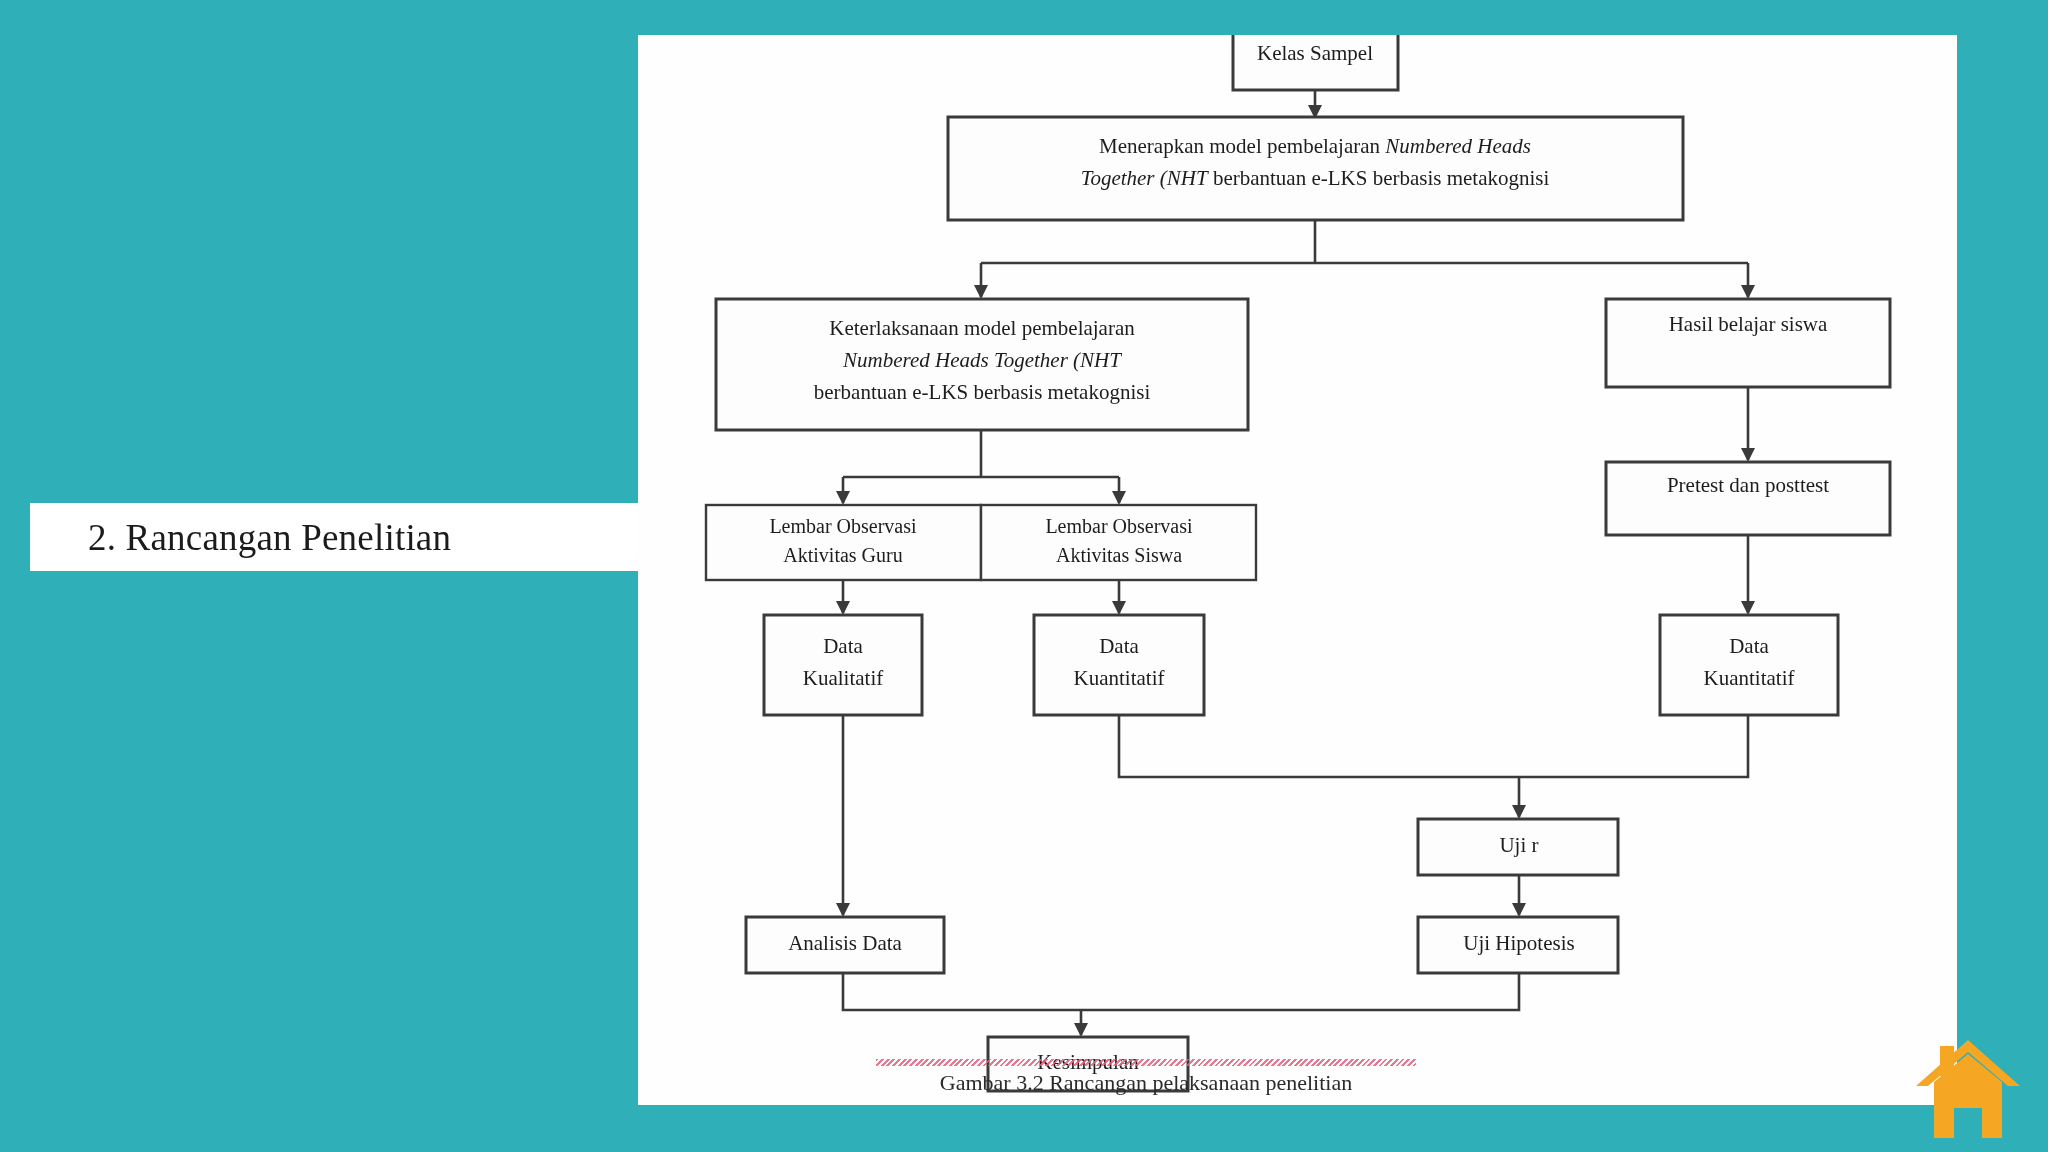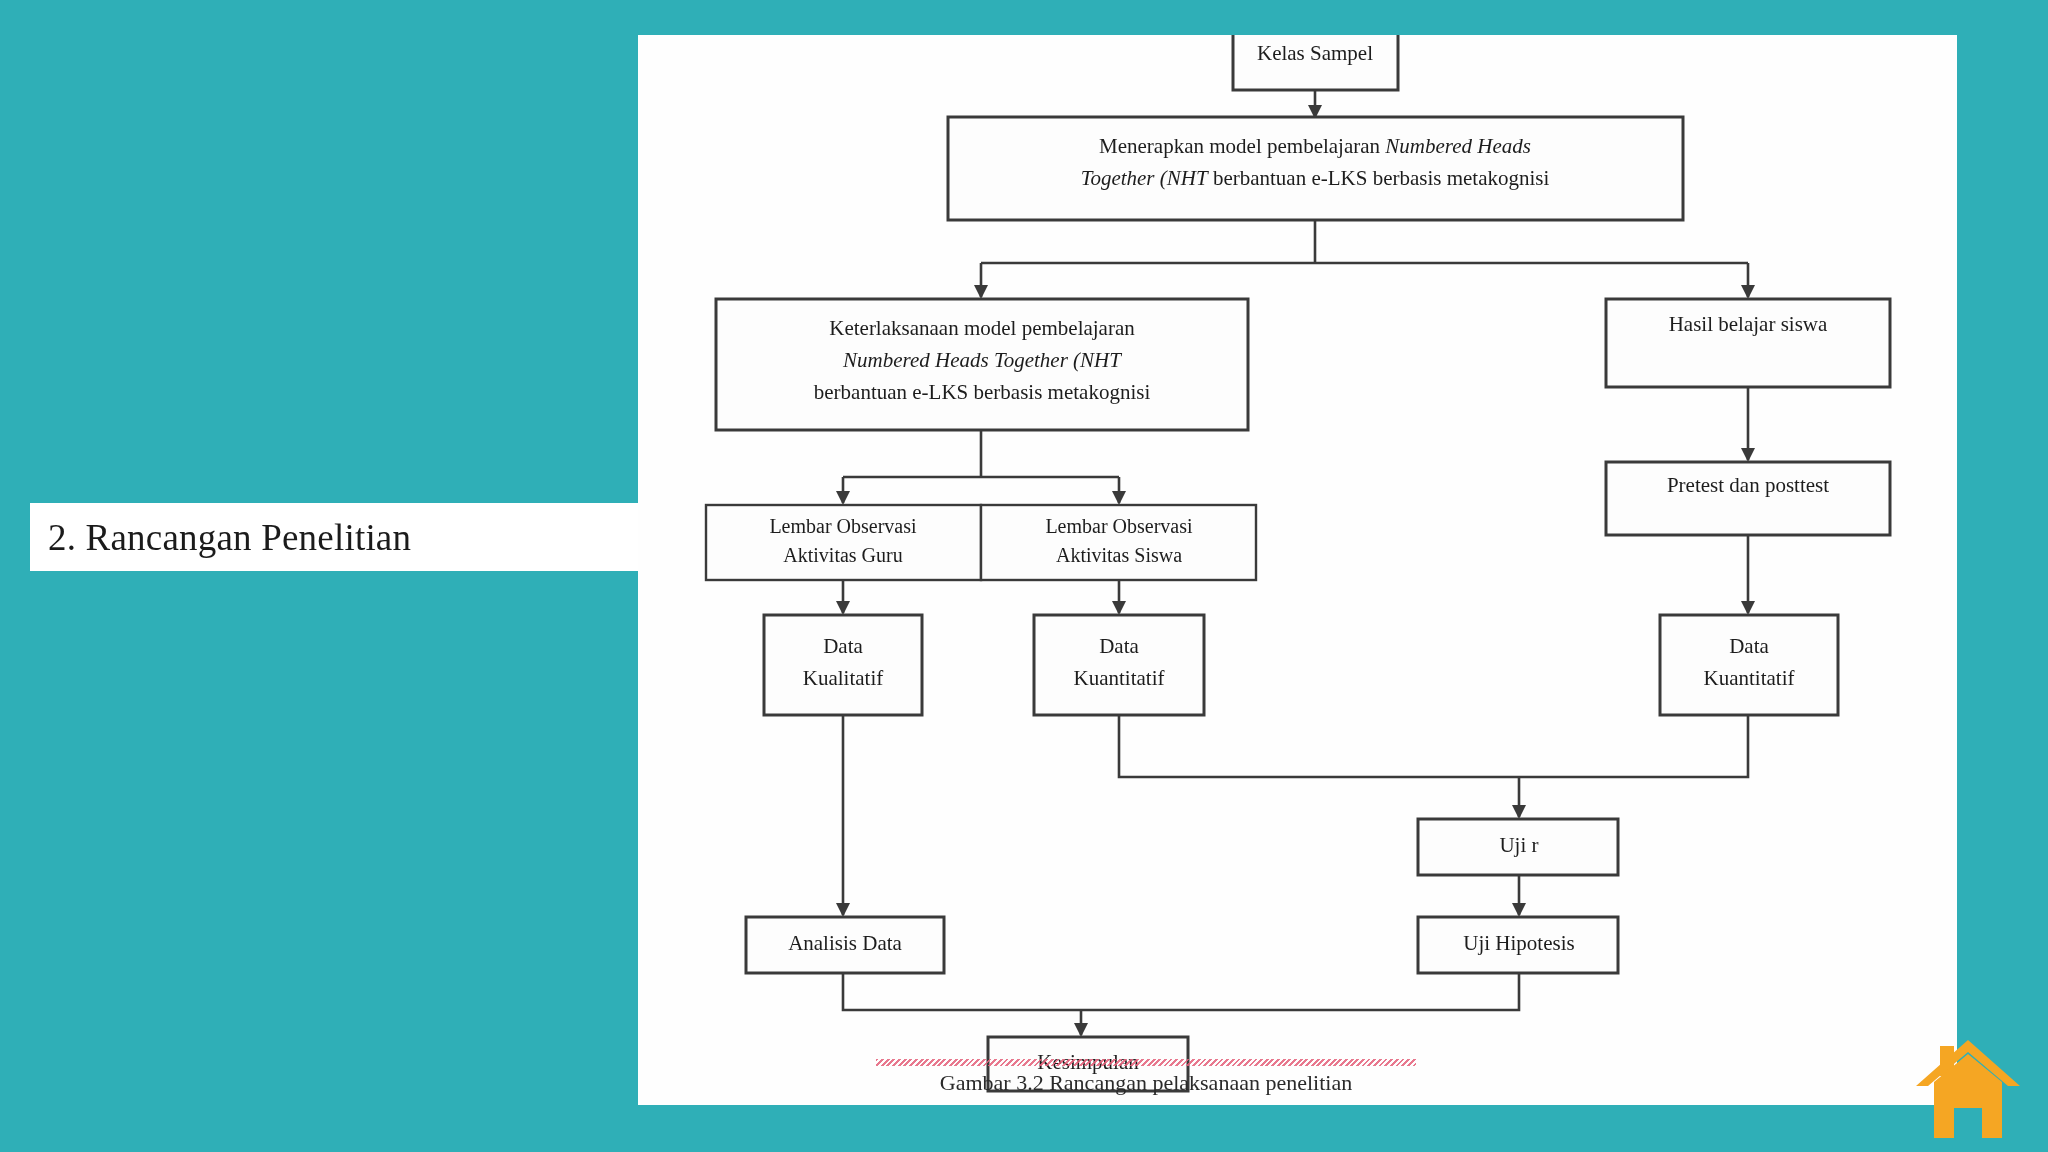--- a/index.html
+++ b/index.html
@@ -27,20 +27,21 @@
     display: flex;
     align-items: center;
   }
   #title-band .title-text {
     font-family: "Liberation Serif", "DejaVu Serif", serif;
     font-size: 37px;
     color: #1b1b1b;
     padding-left: 18px;
     letter-spacing: 0.2px;
     white-space: nowrap;
+    margin-left: 40px;
   }
 
   
   #figure-panel {
     position: absolute;
     left: 638px;
     top: 35px;
     width: 1319px;
     height: 1070px;
     background: #fefefe;

